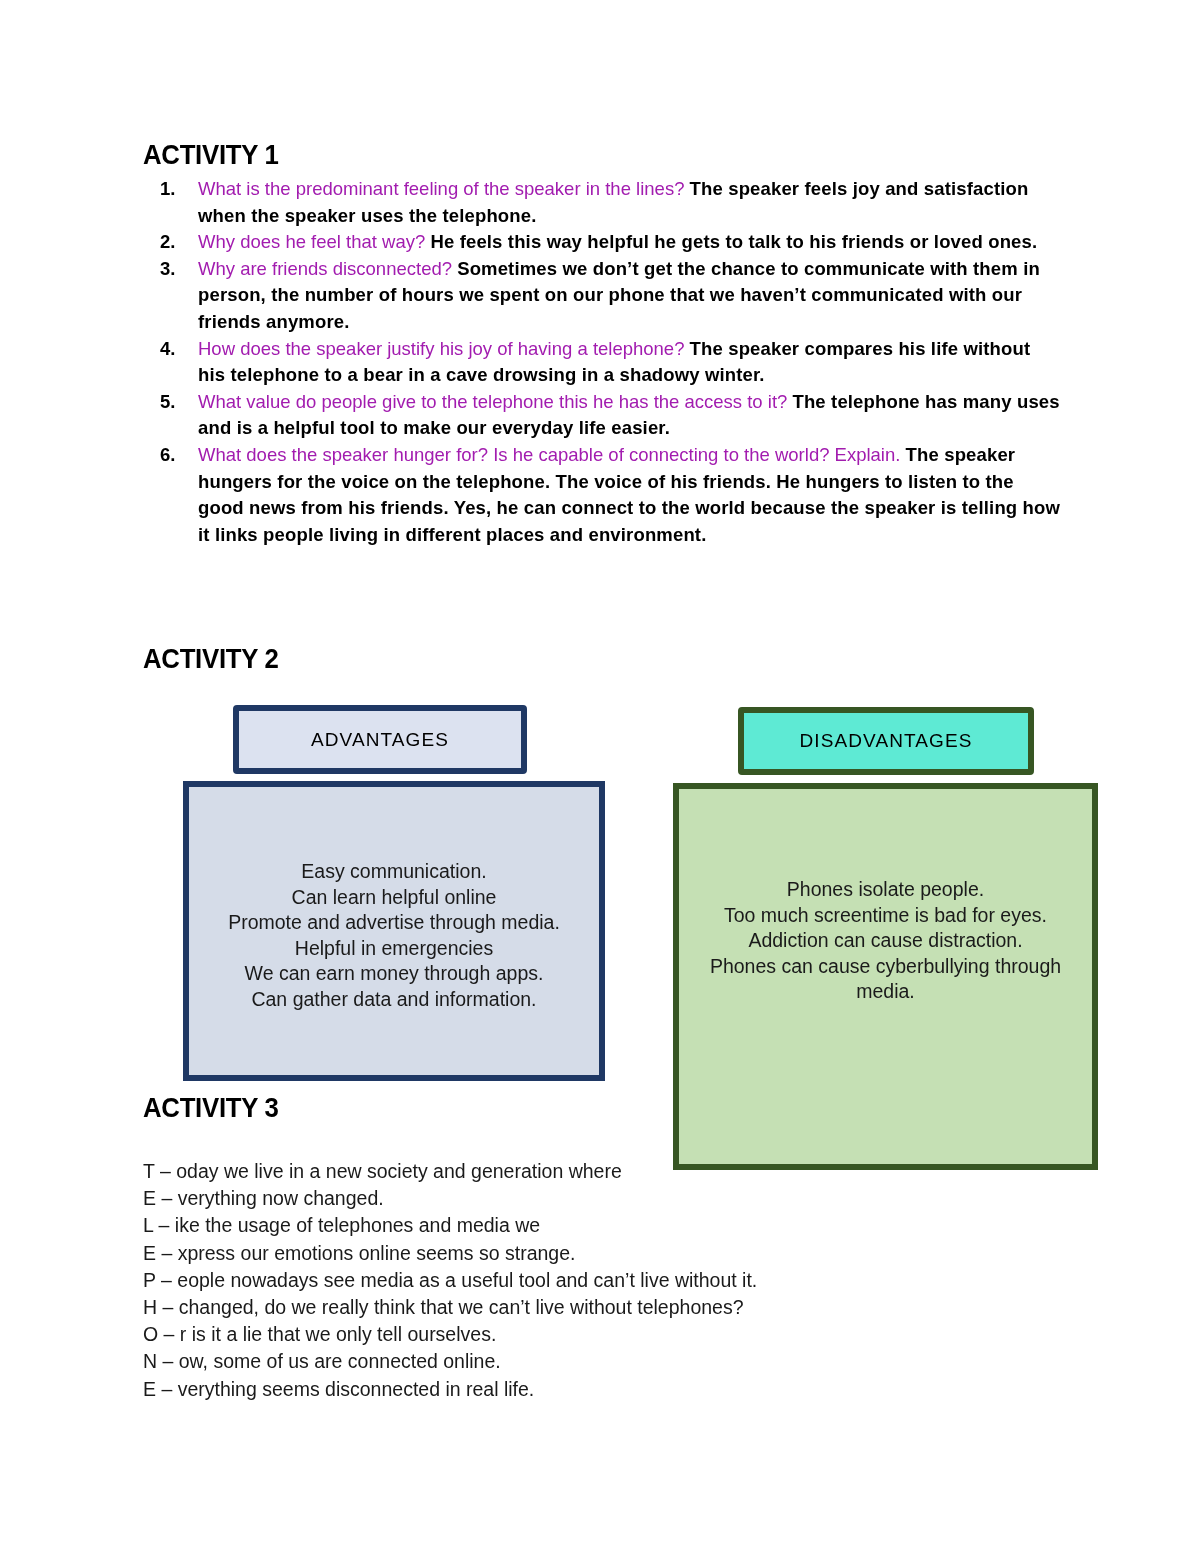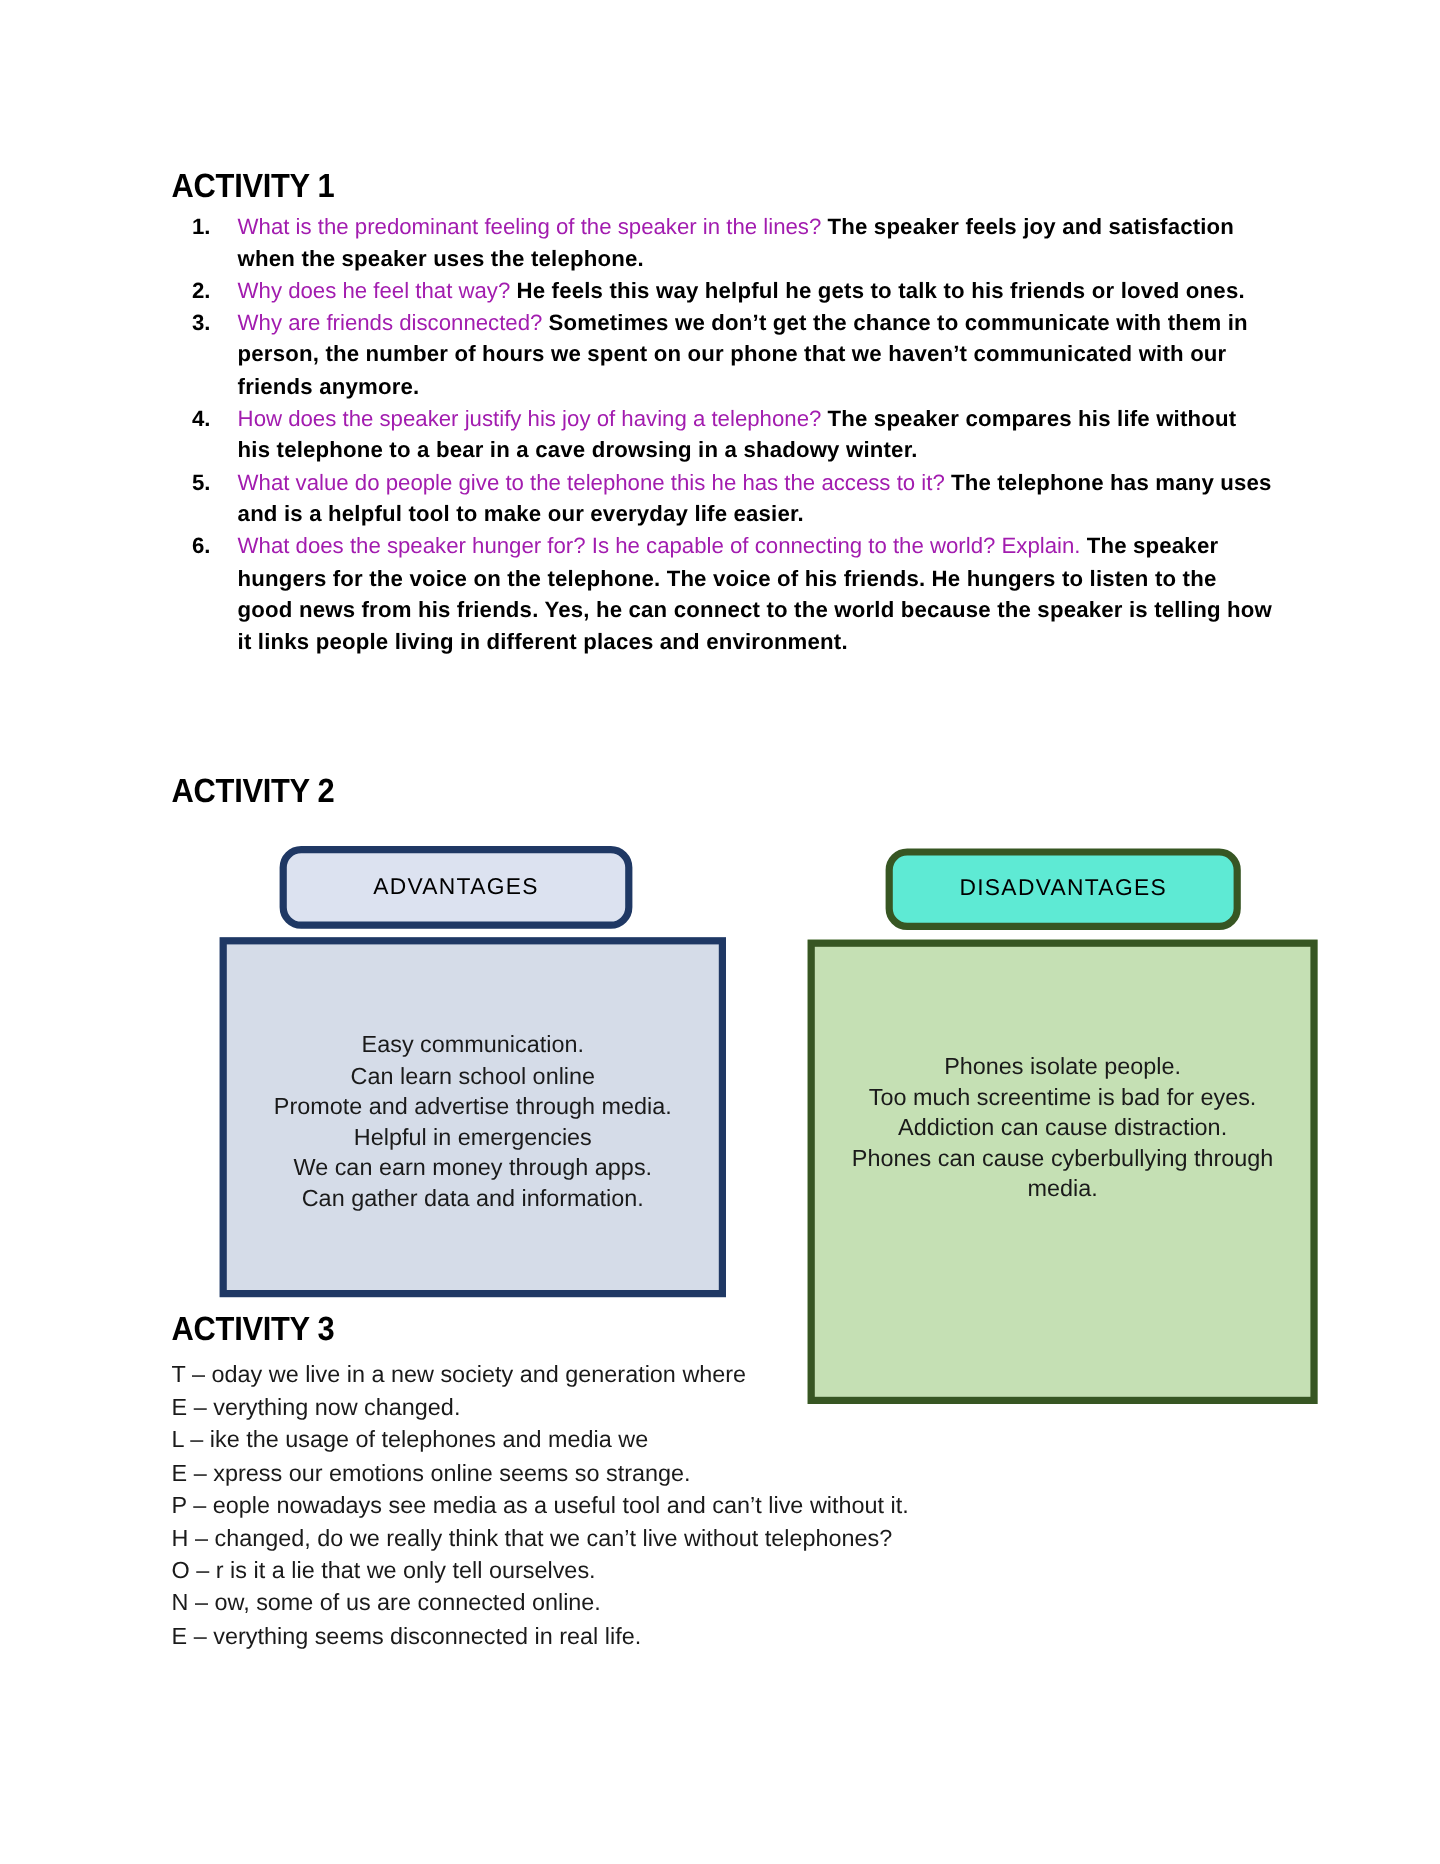--- a/index.html
+++ b/index.html
@@ -74,21 +74,21 @@
     color: #000000;
     letter-spacing: 0.15px;
   }
 
   
   .diagram { position: absolute; left: 0; top: 0; width: 1200px; height: 1553px; }
 
   .cap {
     position: absolute;
     box-sizing: border-box;
-    border-radius: 18px;
+    border-radius: 4px;
     display: flex;
     align-items: center;
     justify-content: center;
     font-size: 19px;
     letter-spacing: 1.1px;
     font-family: "Liberation Sans", sans-serif;
     z-index: 3;
   }
   .body-box {
     position: absolute;
@@ -135,21 +135,21 @@
     width: 425px; height: 387px;
     border: 6px solid #375623;
     background: #C5E0B4;
   }
   #dis-box .body-text { padding-top: 88px; }
 
   
   .acrostic {
     position: absolute;
     left: 143px;
-    top: 1133px;
+    top: 1158px;
     width: 880px;
   }
   .acro-line {
     font-size: 19.5px;
     line-height: 27.2px;
     font-family: "Liberation Sans", sans-serif;
     color: #1a1a1a;
     white-space: nowrap;
   }
 </style>
@@ -190,21 +190,21 @@
 
   <div class="activity-heading" id="heading-2">ACTIVITY 2</div>
 
   <div class="diagram">
 
     <div class="cap" id="adv-cap">
       <span>ADVANTAGES</span>
     </div>
     <div class="body-box" id="adv-box">
       <div class="body-text">Easy communication.
-Can learn school online
+Can learn helpful online
 Promote and advertise through media.
 Helpful in emergencies
 We can earn money through apps.
 Can gather data and information.</div>
     </div>
 
     <div class="cap" id="dis-cap">
       <span>DISADVANTAGES</span>
     </div>
     <div class="body-box" id="dis-box">

